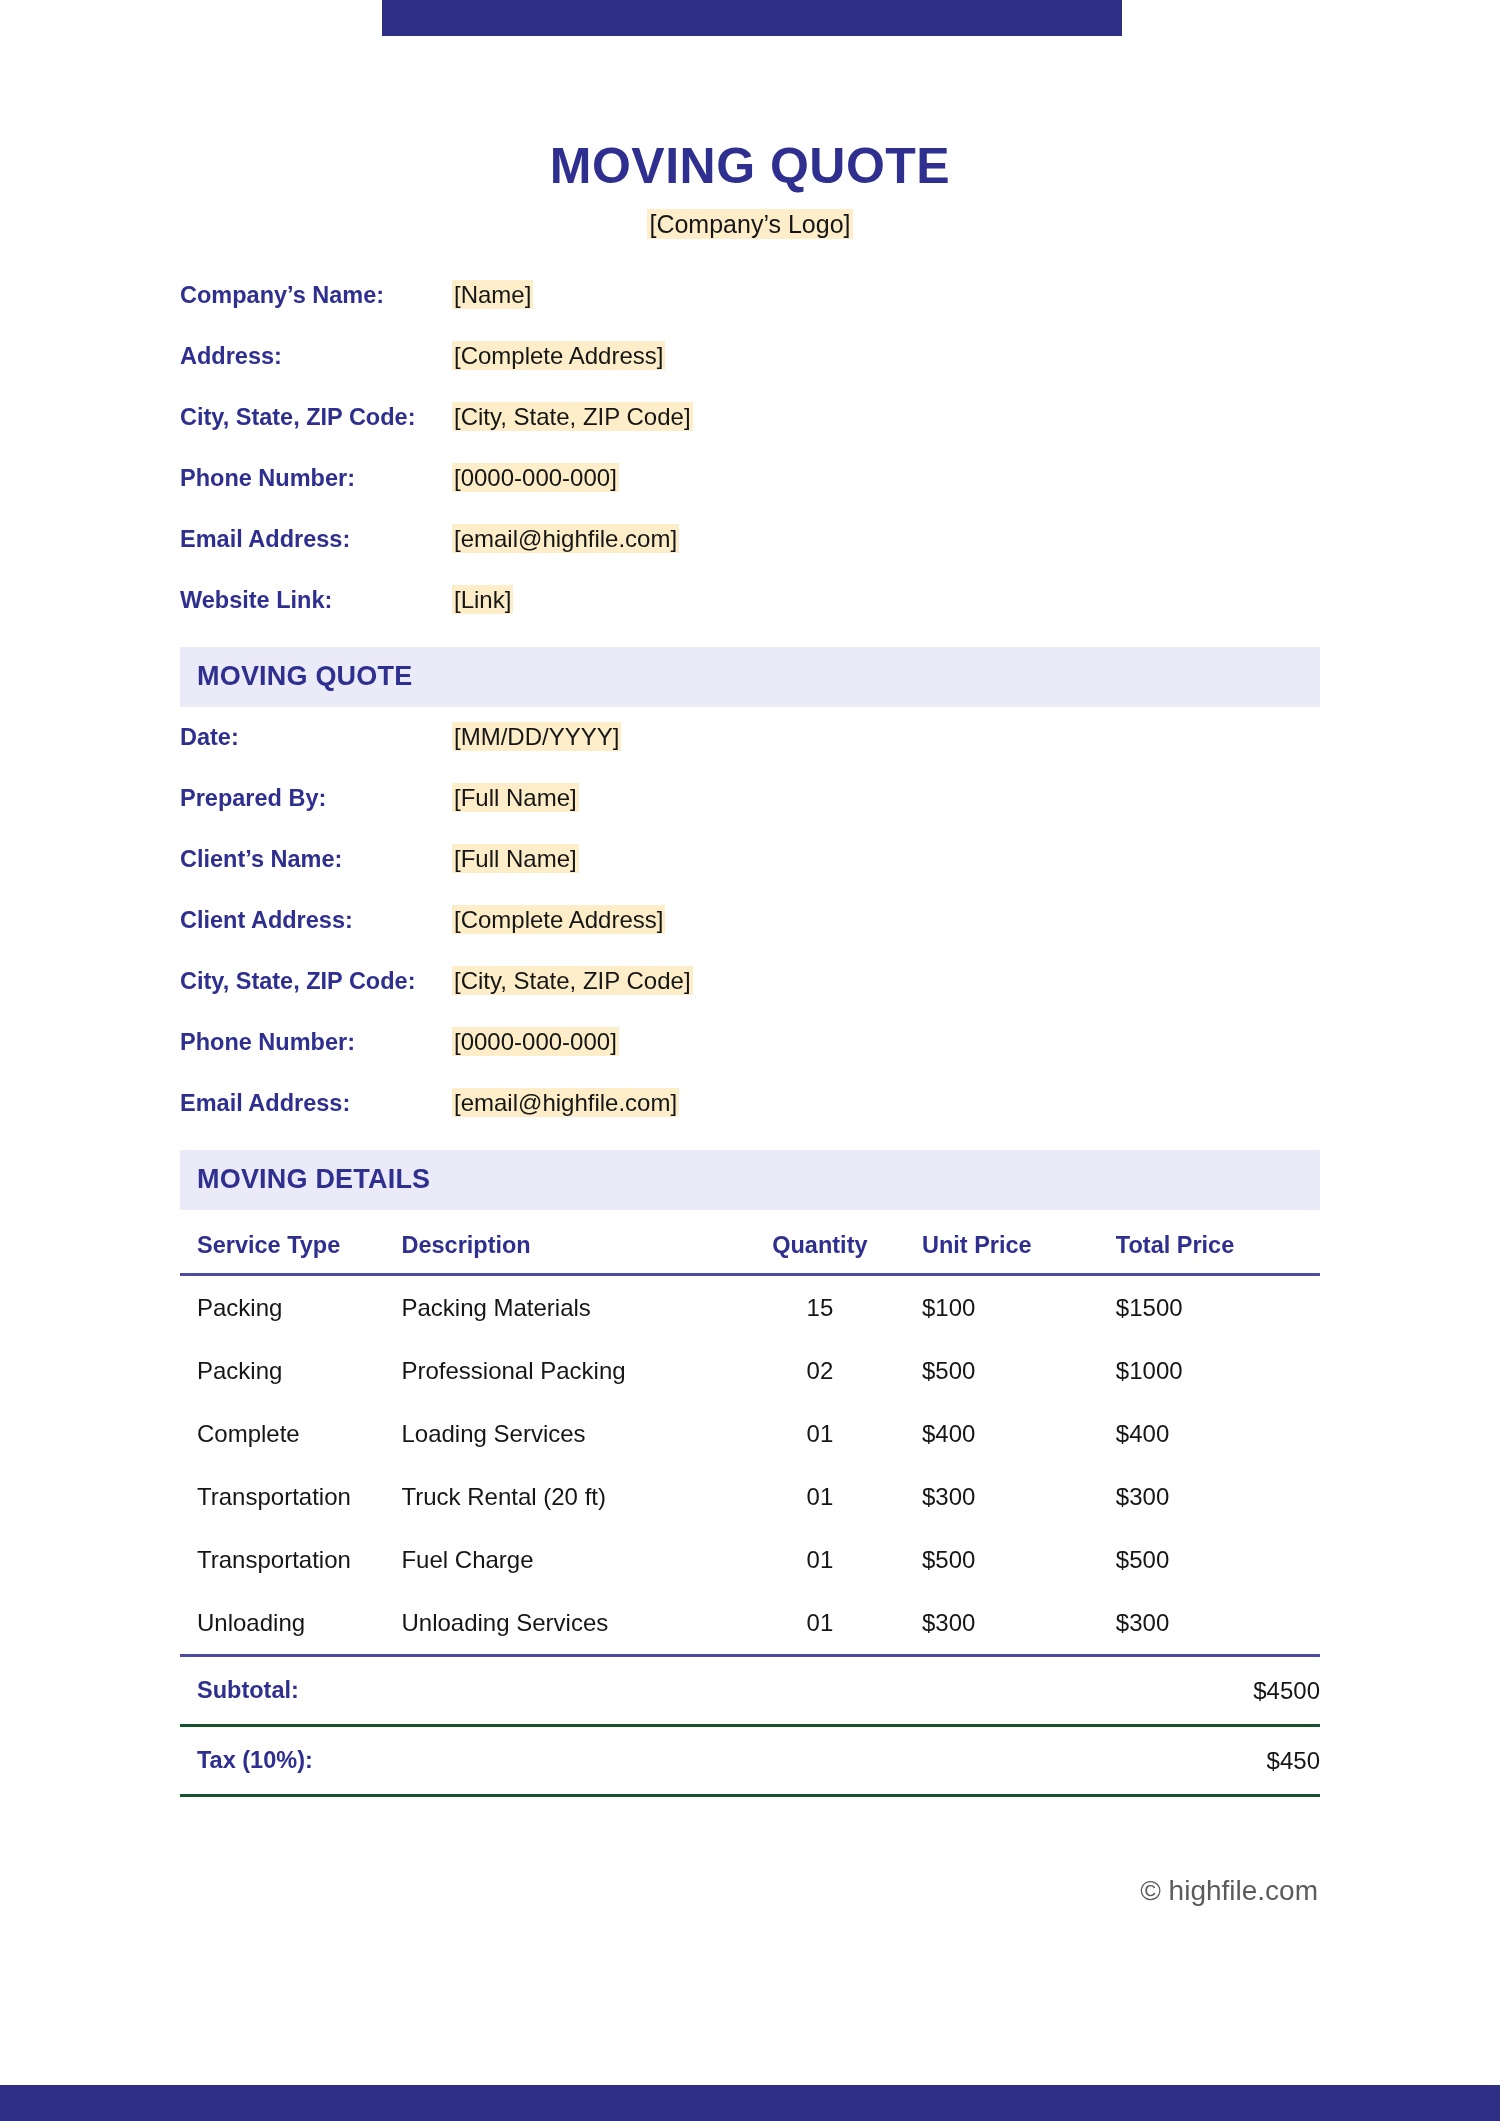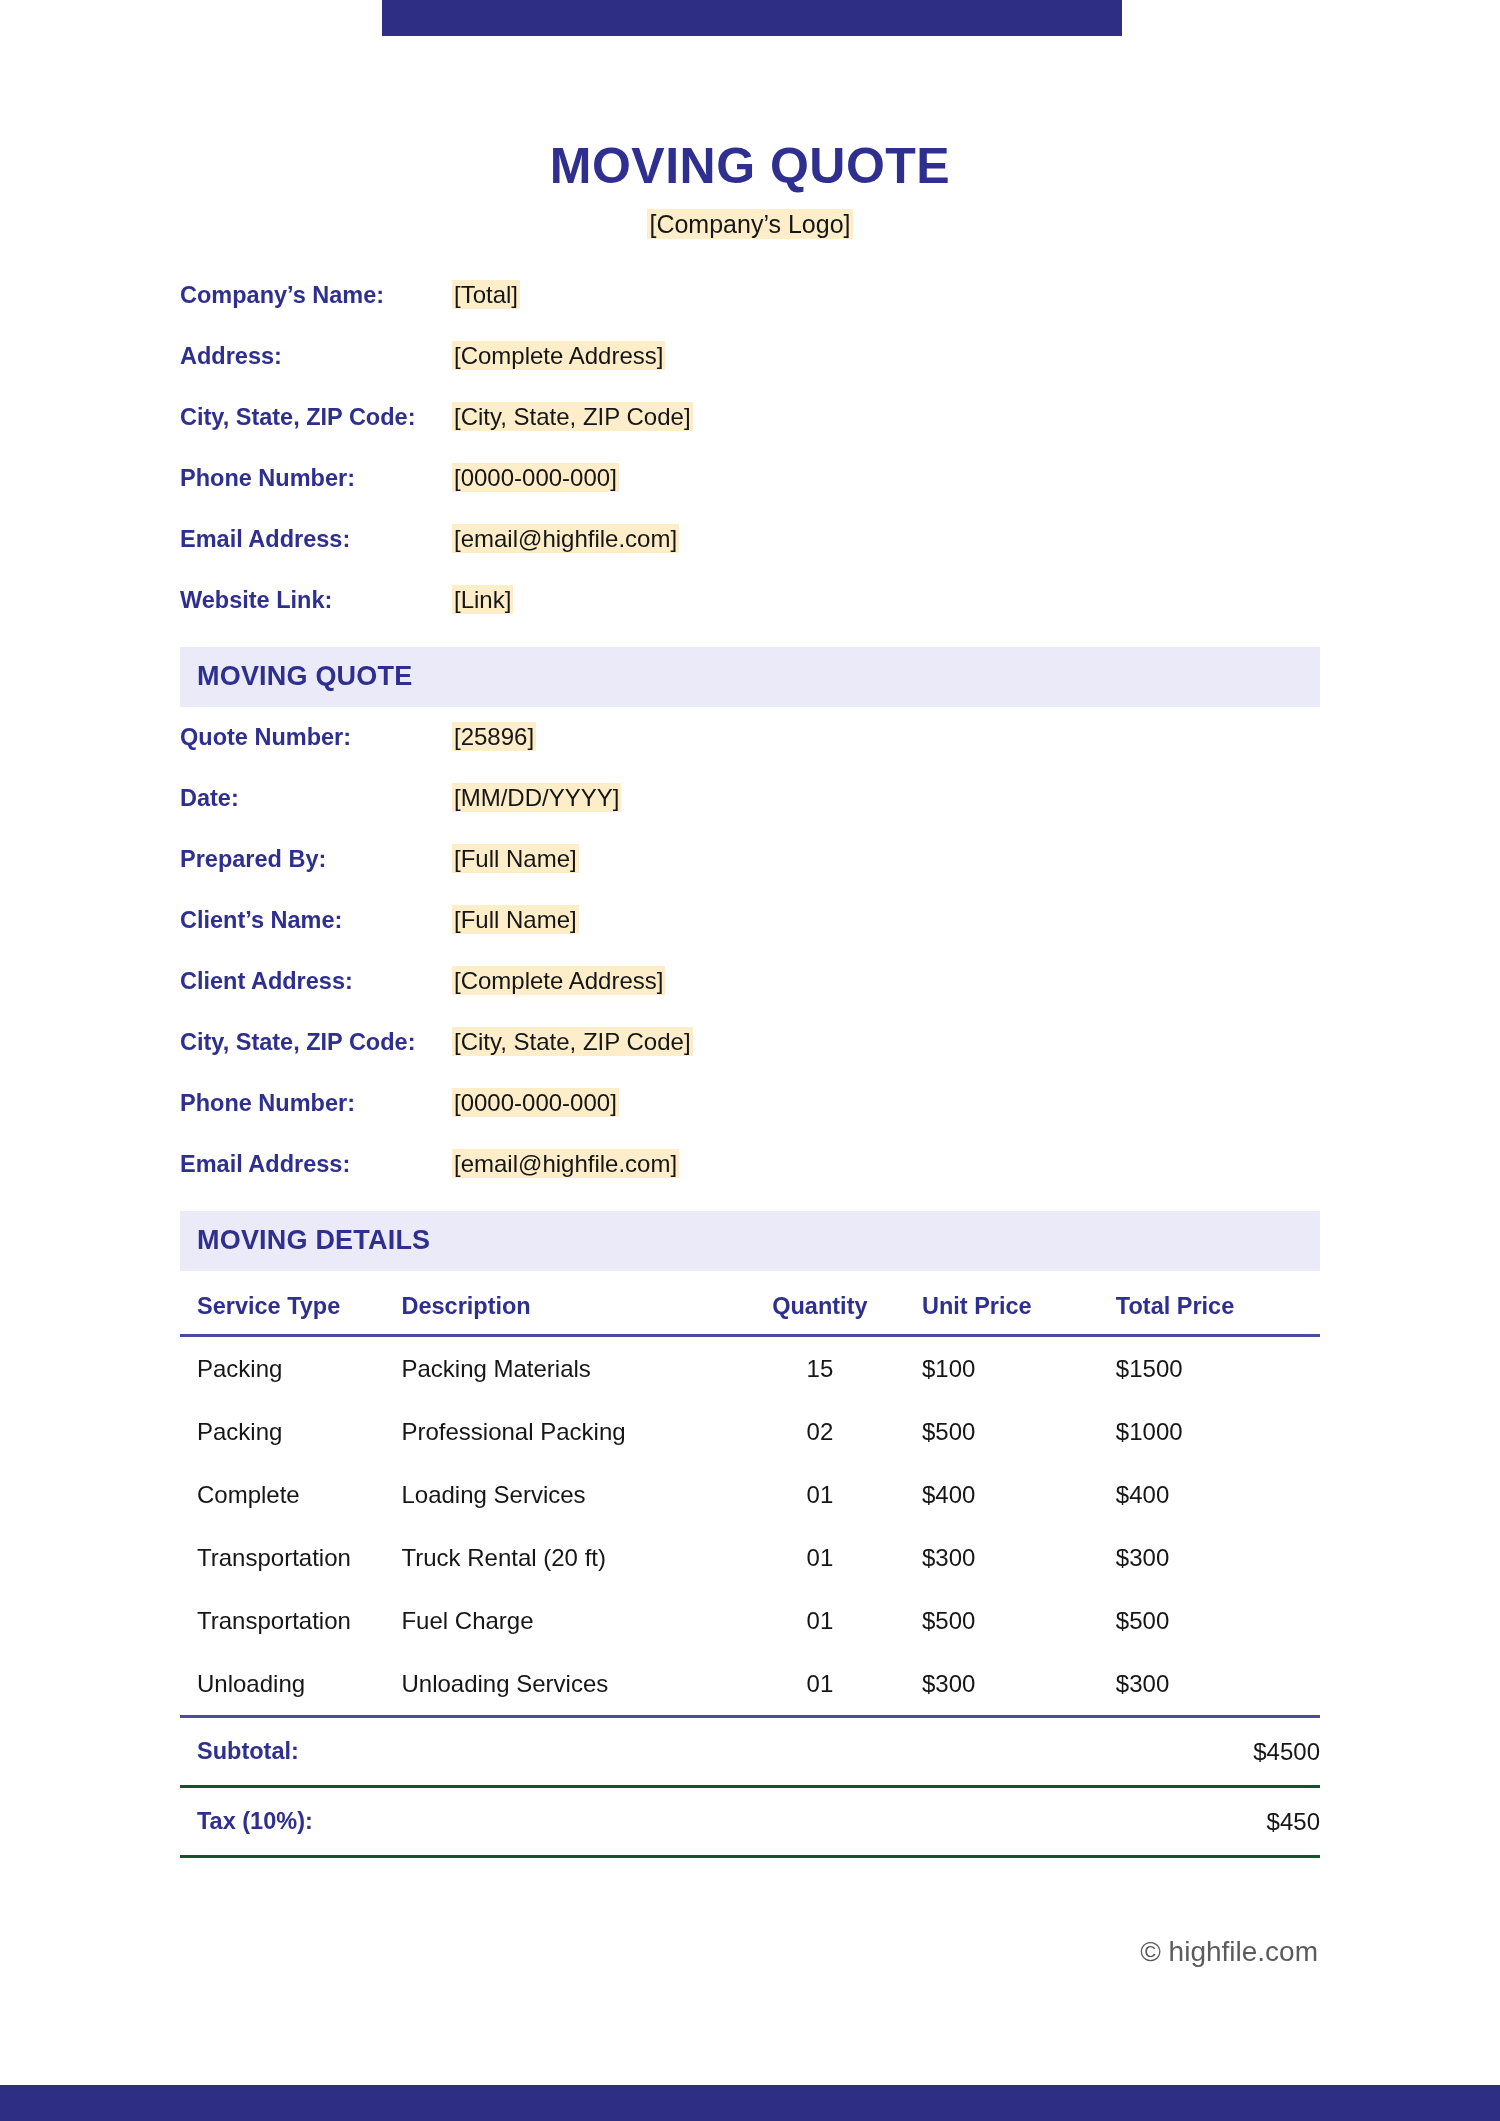--- a/index.html
+++ b/index.html
@@ -201,21 +201,21 @@
     <div class="doc-title">MOVING QUOTE</div>
 
     <div class="logo-line">
       <span class="hl">[Company’s Logo]</span>
     </div>
 
     <div class="info-block">
 
       <div class="info-row">
         <div class="info-label">Company’s Name:</div>
-        <div class="info-value"><span class="hl">[Total]</span></div>
+        <div class="info-value"><span class="hl">[Name]</span></div>
       </div>
 
       <div class="info-row">
         <div class="info-label">Address:</div>
         <div class="info-value"><span class="hl">[Complete Address]</span></div>
       </div>
 
       <div class="info-row">
         <div class="info-label">City, State, ZIP Code:</div>
         <div class="info-value"><span class="hl">[City, State, ZIP Code]</span></div>
@@ -237,24 +237,20 @@
       </div>
 
     </div>
 
     <div class="section-bar">
       <span class="section-bar-title">MOVING QUOTE</span>
     </div>
 
     <div class="info-block" style="margin-top:16px;">
 
-      <div class="info-row">
-        <div class="info-label">Quote Number:</div>
-        <div class="info-value"><span class="hl">[25896]</span></div>
-      </div>
 
       <div class="info-row">
         <div class="info-label">Date:</div>
         <div class="info-value"><span class="hl">[MM/DD/YYYY]</span></div>
       </div>
 
       <div class="info-row">
         <div class="info-label">Prepared By:</div>
         <div class="info-value"><span class="hl">[Full Name]</span></div>
       </div>

